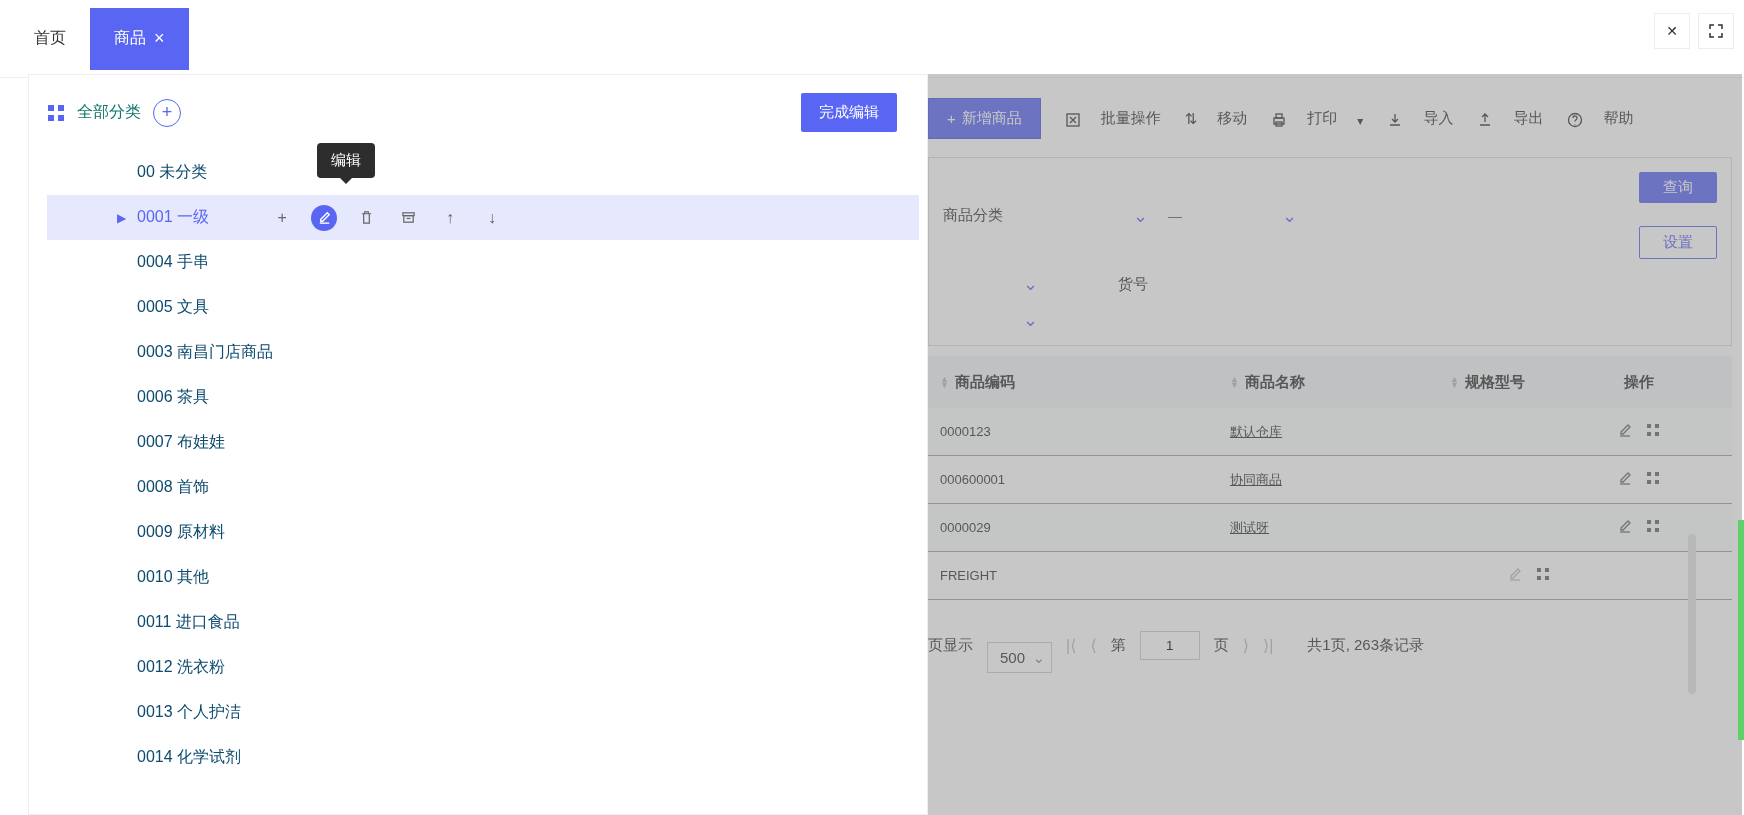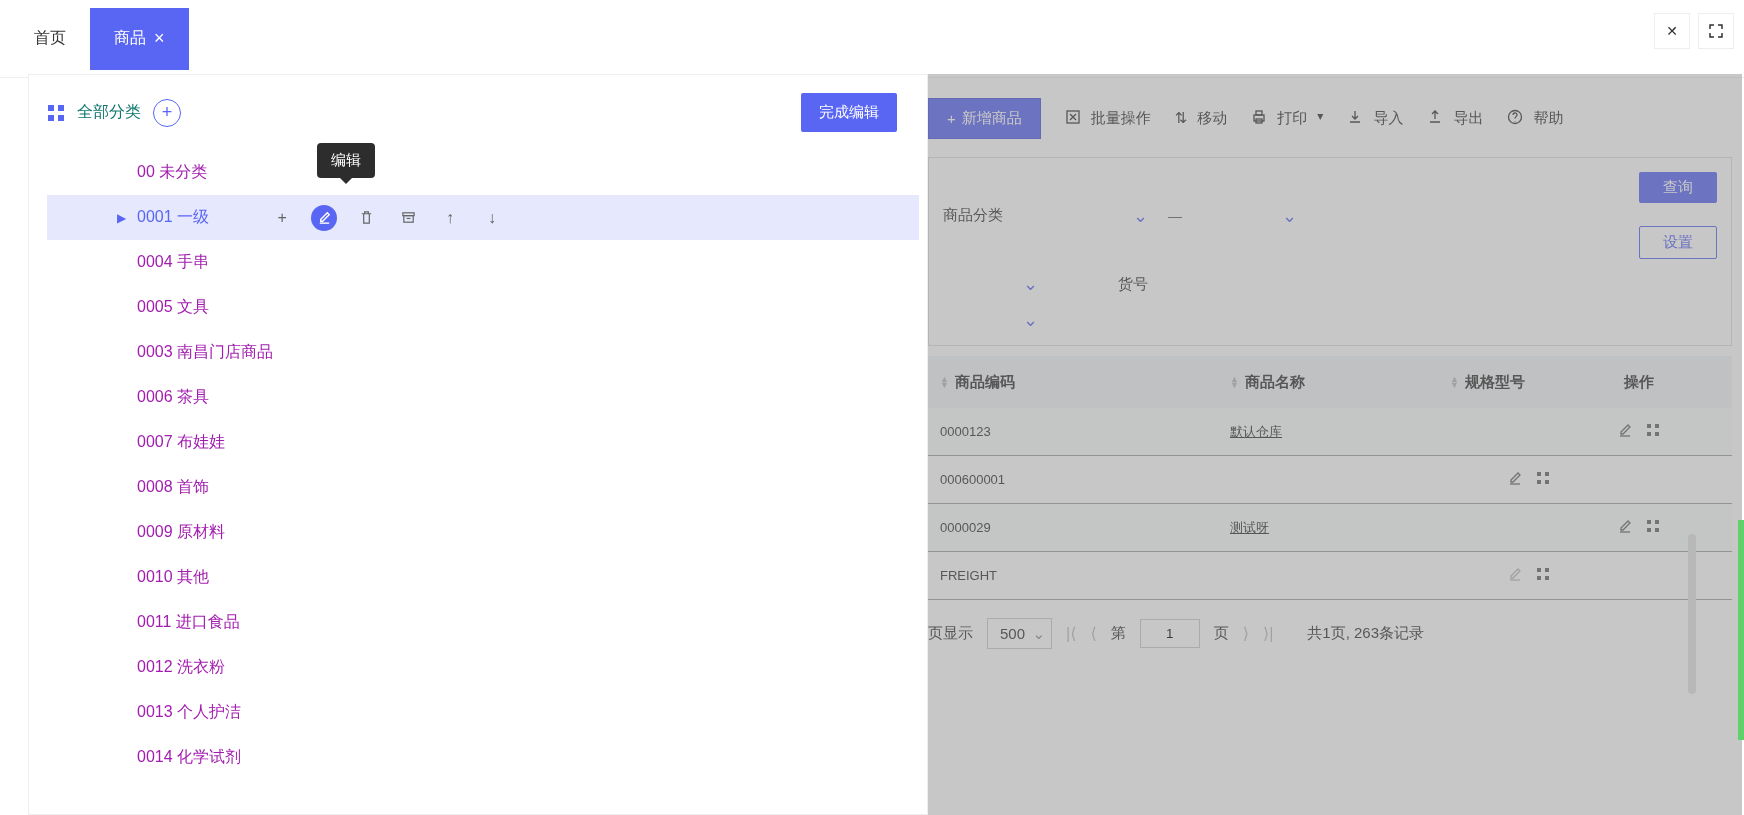--- a/index.html
+++ b/index.html
@@ -25,37 +25,37 @@
 .all-cat { color: #0f766e; font-size: 16px; }
 .add-circle { width: 28px; height: 28px; border: 1.5px solid #5966f3; border-radius: 50%; display: flex; align-items: center; justify-content: center; color: #5966f3; font-size: 18px; cursor: pointer; }
 .btn-primary { background: #5966f3; color: #fff; border: none; padding: 10px 18px; font-size: 15px; cursor: pointer; border-radius: 2px; }
 .btn-outline { background: #fff; color: #5966f3; border: 1px solid #5966f3; padding: 6px 18px; font-size: 15px; cursor: pointer; border-radius: 2px; }
 
 .tree-wrap { position: relative; height: calc(100% - 60px); overflow-y: scroll; padding-right: 8px; }
 .tree-wrap::-webkit-scrollbar { width: 14px; }
 .tree-wrap::-webkit-scrollbar-track { background: #f4f4f4; }
 .tree-wrap::-webkit-scrollbar-thumb { background: #c9c9c9; }
 
-.tree-item { height: 45px; display: flex; align-items: center; padding-left: 90px; font-size: 16px; color: #a21caf; cursor: pointer; position: relative; }
+.tree-item { height: 45px; display: flex; align-items: center; padding-left: 90px; font-size: 16px; color: #0c4a6e; cursor: pointer; position: relative; }
 .tree-item.selected { background: #e6e8fd; color: #5966f3; }
 .tree-item .caret { position: absolute; left: 70px; color: #5966f3; font-size: 12px; }
 .tree-actions { display: flex; align-items: center; gap: 16px; margin-left: 60px; }
 .tree-act { color: #666; cursor: pointer; display: inline-flex; align-items: center; justify-content: center; width: 26px; height: 26px; }
 .tree-act.active-act { background: #5966f3; color: #fff; border-radius: 50%; }
 
 .tooltip { position: absolute; left: 288px; top: 68px; background: #2d2d2d; color: #fff; padding: 8px 14px; border-radius: 4px; font-size: 15px; z-index: 20; }
 .tooltip::after { content:""; position: absolute; bottom: -6px; left: 50%; margin-left: -6px; border: 6px solid transparent; border-top-color: #2d2d2d; border-bottom: none; }
 
 
 .bg-dim { position: absolute; left: 918px; top: 0; right: 2px; bottom: 0; background: rgba(130,130,130,0.45); z-index: 5; }
 .bg-content { position: absolute; left: 918px; top: 0; right: 2px; bottom: 0; z-index: 1; padding: 14px 10px 0 0; }
 
 .toolbar { display: flex; align-items: center; gap: 24px; padding: 10px 0 18px 0; }
 .btn-add { background: #5966f3; color: #fff; border: 1px solid #4a57e0; padding: 10px 18px; font-size: 15px; display: flex; align-items: center; gap: 6px; cursor: pointer; }
-.tool-link { display: flex; align-items: flex-start; gap: 10px; color: #333; cursor: pointer; font-size: 15px; }
+.tool-link { display: flex; align-items: flex-end; gap: 20px; color: #333; cursor: pointer; font-size: 15px; }
 
 .search-box { border: 1px solid #ddd; padding: 14px; margin-bottom: 10px; }
 .search-row { display: flex; align-items: center; gap: 20px; margin-bottom: 14px; }
 .search-row:last-child { margin-bottom: 0; }
 .search-label { font-size: 15px; color: #333; min-width: 70px; }
 .dropdown-arrow { color: #5966f3; font-size: 18px; }
 .dash { color: #666; }
 .search-btns { display: flex; flex-direction: column; gap: 23px; margin-left: auto; }
 
 .table-head { display: flex; background: #f3f4f8; height: 52px; align-items: center; font-weight: bold; font-size: 15px; }
@@ -65,21 +65,21 @@
 .col-spec { width: 108px; }
 .col-op { flex: 1; justify-content: center; }
 .sort-icon { color: #bbb; margin-right: 6px; display: inline-flex; flex-direction: column; line-height: 6px; font-size: 9px; }
 
 .table-body .tr { display: flex; height: 48px; align-items: center; border-bottom: 1px solid #a3a3a3; font-size: 13px; }
 .table-body .tr:nth-child(odd) { background: #fafbfc; }
 .link-text { text-decoration: underline; color: #333; cursor: pointer; }
 .row-act { color: #666; cursor: pointer; margin: 0 6px; }
 
 .pager { display: flex; align-items: center; gap: 14px; padding: 18px 0; font-size: 15px; }
-.pg-select { border: 1px solid #ccc; padding: 6px 26px 6px 12px; position: relative; }
+.pg-select { border: 1px solid #ccc; padding: 6px 26px 6px 12px; position: relative; margin-top: 24px; }
 .pg-input { border: 1px solid #ccc; padding: 6px 10px; width: 60px; text-align: center; }
 .pg-nav { color: #bbb; cursor: pointer; font-size: 16px; }
 
 
 .green-edge { position: absolute; right: 0; top: 520px; width: 6px; height: 220px; background: #5ed16a; z-index: 50; }
 .scroll-thumb { position: absolute; right: 48px; top: 460px; width: 8px; height: 160px; background: #b8b8b8; border-radius: 4px; z-index: 6; }
 </style>
 </head>
 <body>
 
@@ -298,20 +298,23 @@
               <span class="row-act"><svg width="16" height="16" viewBox="0 0 16 16" fill="#666">
                   <rect x="2" y="2" width="4" height="4"></rect>
                   <rect x="10" y="2" width="4" height="4"></rect>
                   <rect x="2" y="10" width="4" height="4"></rect>
                   <rect x="10" y="10" width="4" height="4"></rect>
                 </svg></span>
             </div>
           </div>
           <div class="tr">
             <div class="td col-code">000600001</div>
+            <div class="td col-name">
+              <span class="link-text">协同商品</span>
+            </div>
             <div class="td col-spec"></div>
             <div class="td col-op">
               <span class="row-act"><svg width="16" height="16" viewBox="0 0 16 16" fill="none" stroke="#666" stroke-width="1.3">
                   <path d="M11 3l2 2-7 7H4v-2l7-7z"></path>
                   <path d="M3 14h10"></path>
                 </svg></span>
               <span class="row-act"><svg width="16" height="16" viewBox="0 0 16 16" fill="#666">
                   <rect x="2" y="2" width="4" height="4"></rect>
                   <rect x="10" y="2" width="4" height="4"></rect>
                   <rect x="2" y="10" width="4" height="4"></rect>

